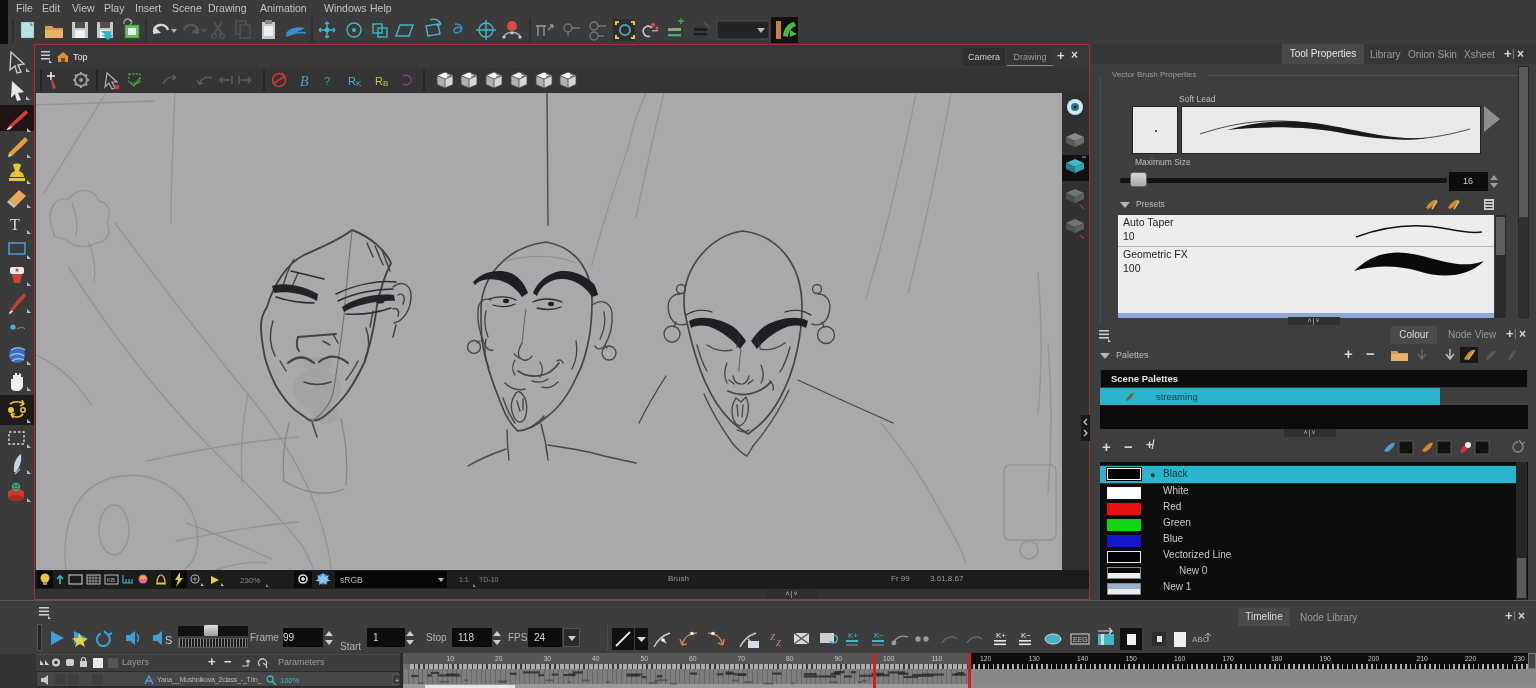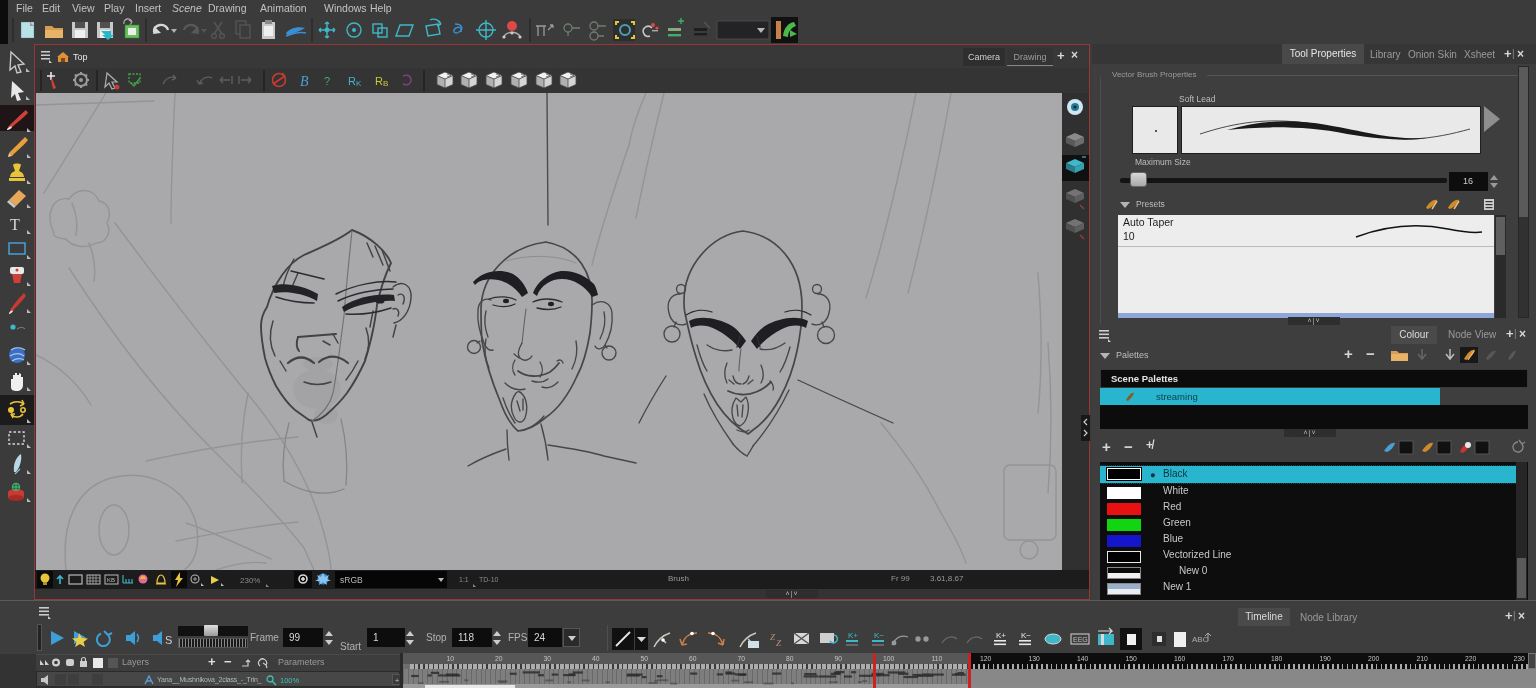--- a/index.html
+++ b/index.html
@@ -13,21 +13,21 @@
 <body>
 <div id="stage">
 
   <div class="abs" id="menubar" style="left:0;top:0;width:1536px;height:16px;background:#3b3b3b;">
     <div class="abs" style="left:0;top:0;width:8px;height:16px;background:#0c0c0c;"></div>
     <span class="abs txt" style="left:16px;top:2px;">File</span>
     <span class="abs txt" style="left:42px;top:2px;">Edit</span>
     <span class="abs txt" style="left:72px;top:2px;">View</span>
     <span class="abs txt" style="left:104px;top:2px;">Play</span>
     <span class="abs txt" style="left:135px;top:2px;">Insert</span>
-    <span class="abs txt" style="left:172px;top:2px;font-style:italic;">Scene</span>
+    <span class="abs txt" style="left:172px;top:2px;">Scene</span>
     <span class="abs txt" style="left:208px;top:2px;">Drawing</span>
     <span class="abs txt" style="left:260px;top:2px;">Animation</span>
     <span class="abs txt" style="left:324px;top:2px;">Windows</span>
     <span class="abs txt" style="left:370px;top:2px;">Help</span>
   </div>
 
   <div class="abs" id="maintoolbar" style="left:0;top:16px;width:1536px;height:28px;background:#3b3b3b;">
     <div class="abs" style="left:0;top:0;width:8px;height:28px;background:#0c0c0c;"></div>
     <svg class="abs" style="left:0;top:0" width="810" height="28" viewBox="0 0 810 28">
       <rect x="12" y="2" width="2" height="24" fill="#2e2e2e"></rect>
@@ -651,20 +651,27 @@
     </svg>
 
     <div class="abs" style="left:26px;top:171px;width:376px;height:98px;background:#ededed;overflow:hidden;">
       <div style="height:32px;border-bottom:1px solid #bbb;position:relative;">
         <span class="abs" style="left:5px;top:1px;color:#1d1d1d;font-size:10.5px;">Auto Taper</span>
         <span class="abs" style="left:5px;top:15px;color:#1d1d1d;font-size:10.5px;">10</span>
         <svg class="abs" style="left:230px;top:2px;" width="140" height="28">
             <path d="M8,20 C40,8 70,6 100,12 C115,15 128,16 134,15" stroke="#111" fill="none" stroke-width="1.6"></path>
           </svg>
       </div>
+      <div style="height:33px;position:relative;">
+        <span class="abs" style="left:5px;top:1px;color:#1d1d1d;font-size:10.5px;">Geometric FX</span>
+        <span class="abs" style="left:5px;top:15px;color:#1d1d1d;font-size:10.5px;">100</span>
+        <svg class="abs" style="left:230px;top:0px;" width="140" height="32">
+          <path d="M6,24 C25,6 45,2 70,8 C95,14 115,22 136,14 C120,30 95,32 70,24 C50,18 25,18 6,24 Z" fill="#0a0a0a"></path>
+        </svg>
+      </div>
     </div>
     <div class="abs" style="left:26px;top:269px;width:376px;height:5px;background:#8ea6d8;"></div>
 
     <div class="abs" style="left:403px;top:171px;width:11px;height:103px;background:#2a2a2a;"></div>
     <div class="abs" style="left:404px;top:173px;width:9px;height:38px;background:#5f5f5f;"></div>
 
     <div class="abs" style="left:426px;top:22px;width:11px;height:252px;background:#313131;border:1px solid #272727;"></div>
     <div class="abs" style="left:427px;top:23px;width:9px;height:150px;background:#5a5a5a;"></div>
 
     <div class="abs" style="left:196px;top:273px;width:52px;height:8px;color:#bbb;font-size:7px;text-align:center;letter-spacing:1px;background:#2e2e2e;line-height:8px;">˄|˅</div>
@@ -772,21 +779,21 @@
       <path d="M89,6 A5,6 0 0 1 89,14" stroke="#3e9ed8" stroke-width="1.5" fill="none"></path>
       <path d="M105,7 L109,7 L114,3 L114,17 L109,13 L105,13 Z" fill="#3e9ed8"></path>
       <text x="117" y="16" fill="#cfcfcf" font-size="11">S</text>
     </svg>
 
     <div class="abs" style="left:178px;top:25px;width:70px;height:10px;background:#111;"></div>
     <div class="abs" style="left:204px;top:24px;width:14px;height:11px;background:linear-gradient(#e0e0e0,#9a9a9a);border-radius:1px;"></div>
     <div class="abs" style="left:178px;top:37px;width:70px;height:10px;background:#1a1a1a;background-image:repeating-linear-gradient(90deg,#888 0px,#888 1px,#1a1a1a 1px,#1a1a1a 3px);border:1px solid #555;"></div>
 
     <span class="abs" style="left:250px;top:31px;color:#b2b2b2;font-size:10px;">Frame</span>
-    <div class="abs" style="left:283px;top:27px;width:40px;height:19px;background:#0d0d0d;color:#d8d8d8;font-size:10px;"><span style="margin-left:6px;line-height:19px;">99</span></div>
+    <div class="abs" style="left:283px;top:27px;width:40px;height:19px;background:#0d0d0d;color:#d8d8d8;font-size:10px;"><span style="line-height:19px;">99</span></div>
     <div class="abs" style="left:325px;top:27px;width:9px;height:19px;">
       <div style="width:0;height:0;border-bottom:5px solid #ccc;border-left:4px solid transparent;border-right:4px solid transparent;margin-top:3px;"></div>
       <div style="width:0;height:0;border-top:5px solid #ccc;border-left:4px solid transparent;border-right:4px solid transparent;margin-top:4px;"></div>
     </div>
     <span class="abs" style="left:340px;top:40px;color:#b2b2b2;font-size:10px;">Start</span>
     <div class="abs" style="left:367px;top:27px;width:38px;height:19px;background:#0d0d0d;color:#d8d8d8;font-size:10px;"><span style="margin-left:6px;line-height:19px;">1</span></div>
     <div class="abs" style="left:406px;top:27px;width:9px;height:19px;">
       <div style="width:0;height:0;border-bottom:5px solid #ccc;border-left:4px solid transparent;border-right:4px solid transparent;margin-top:3px;"></div>
       <div style="width:0;height:0;border-top:5px solid #ccc;border-left:4px solid transparent;border-right:4px solid transparent;margin-top:4px;"></div>
     </div>

